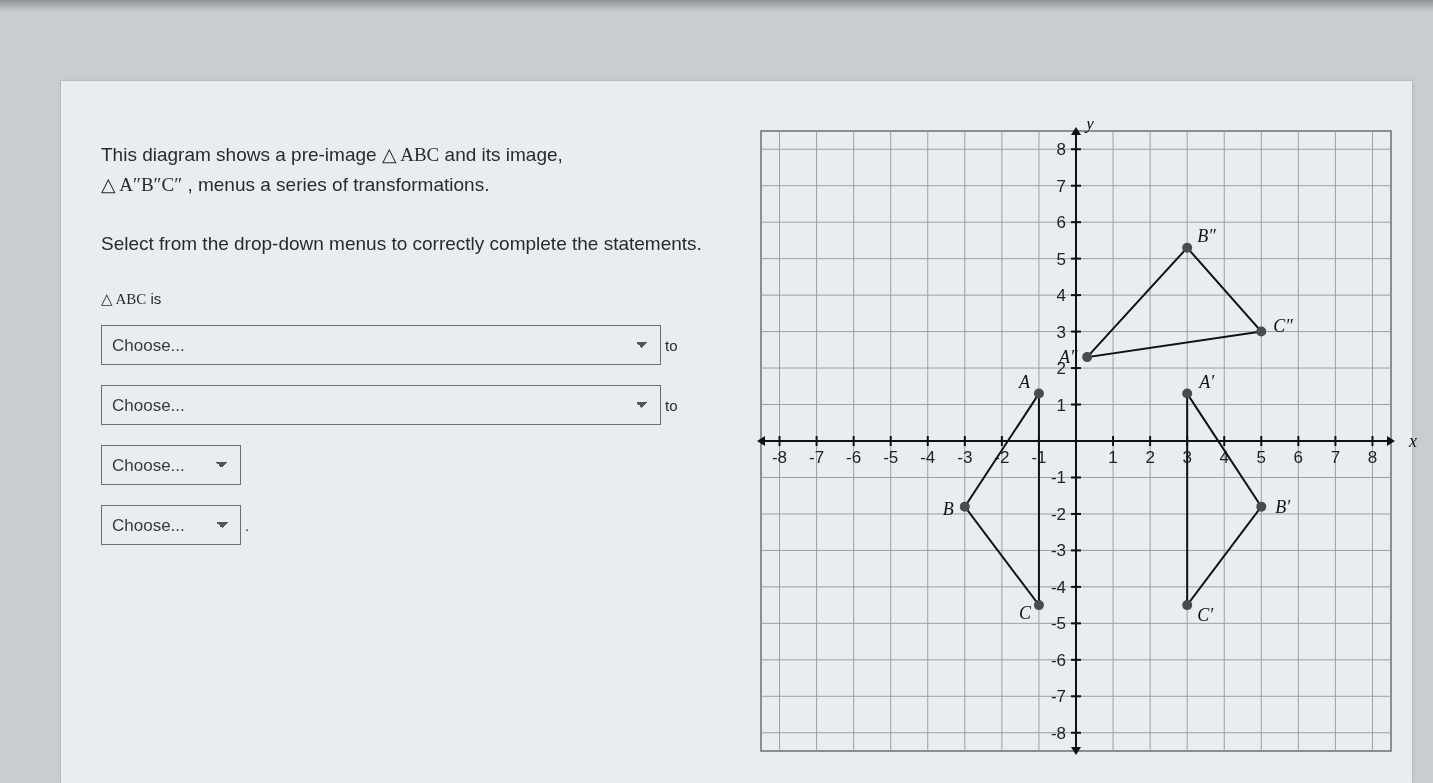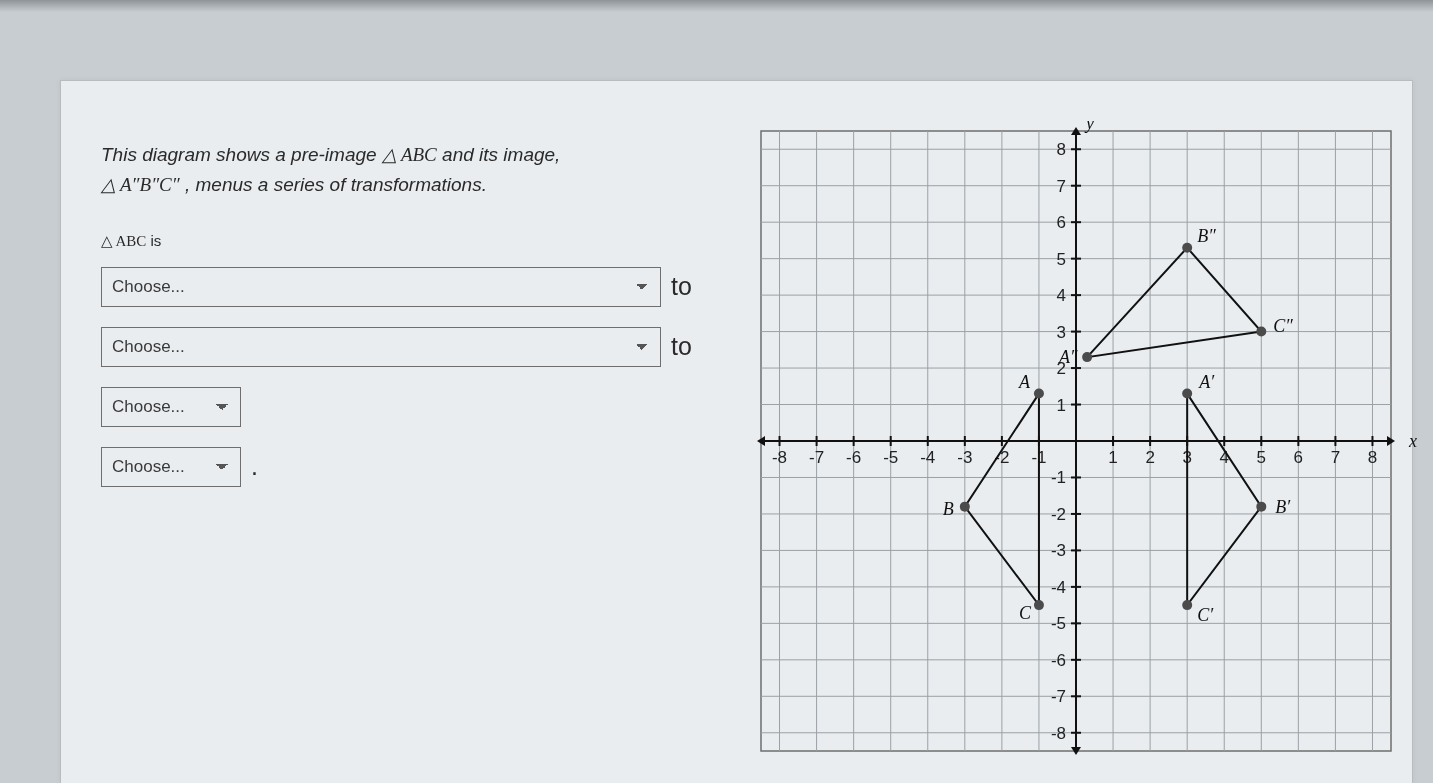--- a/index.html
+++ b/index.html
@@ -2,28 +2,28 @@
 <html><head>
 <meta charset="utf-8">
 <style>
   html,body{margin:0;padding:0;background:#c8cdd1;font-family:Arial,Helvetica,sans-serif;color:#222;}
   .page{width:1433px;height:783px;position:relative;}
   .shadow-bar{position:absolute;top:0;left:0;right:0;height:12px;background:linear-gradient(#8f9498,#c8cdd1);}
   .card{position:absolute;left:60px;top:80px;right:20px;bottom:0;background:#e9edf0;border:1px solid #b9bcbe;border-bottom:none;box-shadow:0 0 6px rgba(0,0,0,.05);}
   .content{display:flex;flex-direction:row;padding:40px 30px 0 40px;gap:20px;}
   .left{flex:0 0 620px;}
   .right{flex:1;display:flex;justify-content:flex-start;}
-  .para{font-size:19px;line-height:1.6;margin-bottom:28px;color:#2a2a2a;font-style:italic;}
+  .para{font-size:19px;line-height:1.6;margin-bottom:28px;color:#2a2a2a;}
   .para .tri{font-family:serif;}
   .stmt{font-size:15px;line-height:1.6;margin:0 0 14px 0;color:#2a2a2a;}
   .stmt .tri{font-family:serif;}
-  .row{display:flex;align-items:center;gap:10px;margin-bottom:20px;}
+  .row{display:flex;align-items:center;gap:4px;margin-bottom:20px;}
   select.choose{appearance:none;-webkit-appearance:none;background:#e9edf0;border:1px solid #6e6e6e;font-size:17px;color:#3a3a3a;padding:8px 34px 8px 10px;width:560px;height:40px;background-image:linear-gradient(45deg,transparent 50%,#555 50%),linear-gradient(135deg,#555 50%,transparent 50%);background-position:calc(100% - 18px) 16px,calc(100% - 12px) 16px;background-size:6px 6px,6px 6px;background-repeat:no-repeat;}
   select.choose.small{width:140px;}
-  .after{font-size:25px;color:#2a2a2a;}
+  .after{font-size:15px;color:#2a2a2a;}
   svg{display:block;}
   .axis-label{font:italic 18px 'Times New Roman',serif;fill:#111;}
   .tick-label{font:17px Arial,sans-serif;fill:#222;}
   .pt-label{font:italic 18px 'Times New Roman',serif;fill:#111;}
   .grid line{stroke:#9aa0a4;stroke-width:1;}
   .axis line{stroke:#111;stroke-width:2;}
   .tri-line{stroke:#111;stroke-width:2;fill:none;}
   .pt{fill:#4b4b4b;}
 </style>
 </head>
@@ -33,20 +33,21 @@
   <div class="card">
     <div class="content">
       <div class="left">
         <p class="para">
           <span>This diagram shows a pre-image </span>
           <span class="tri">△ ABC</span>
           <span> and its image,</span><br>
           <span class="tri">△ A″B″C″</span>
           <span> , menus a series of transformations.</span>
         </p>
+        <p class="para">Select from the drop-down menus to correctly complete the statements.</p>
 
         <p class="stmt">
           <span class="tri">△ ABC</span>
           <span> is</span>
         </p>
         <div class="row">
           <select class="choose">
             <option>Choose...</option>
           </select>
           <span class="after">to</span>

